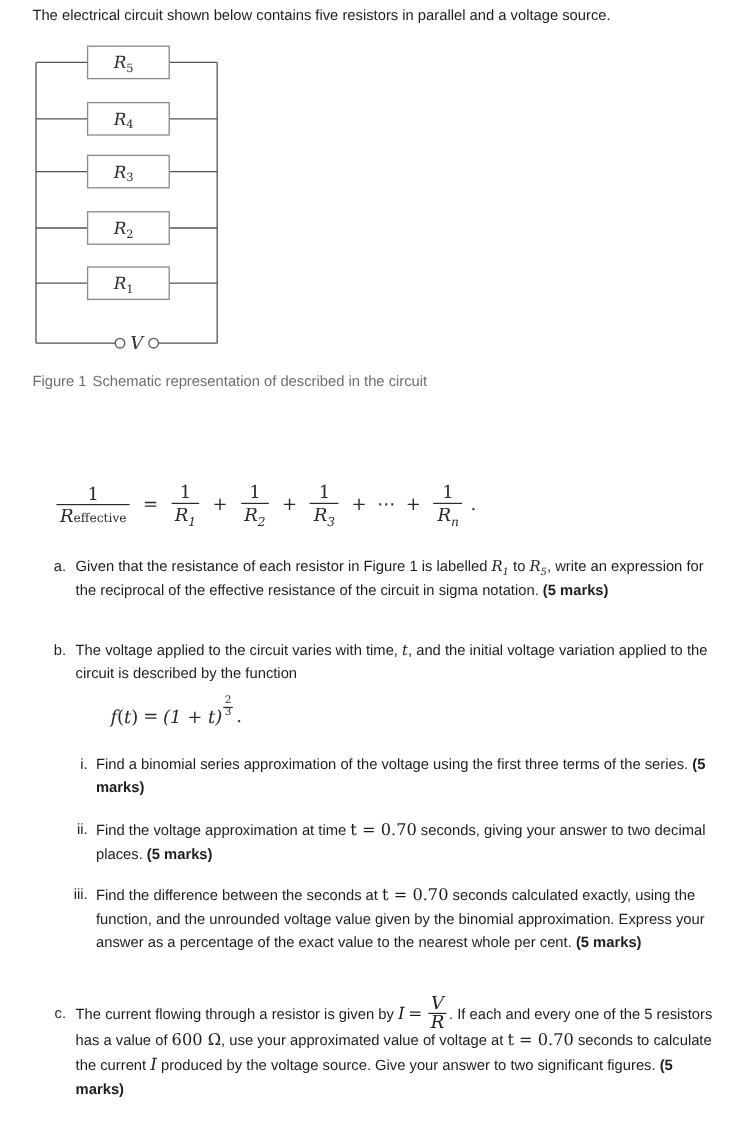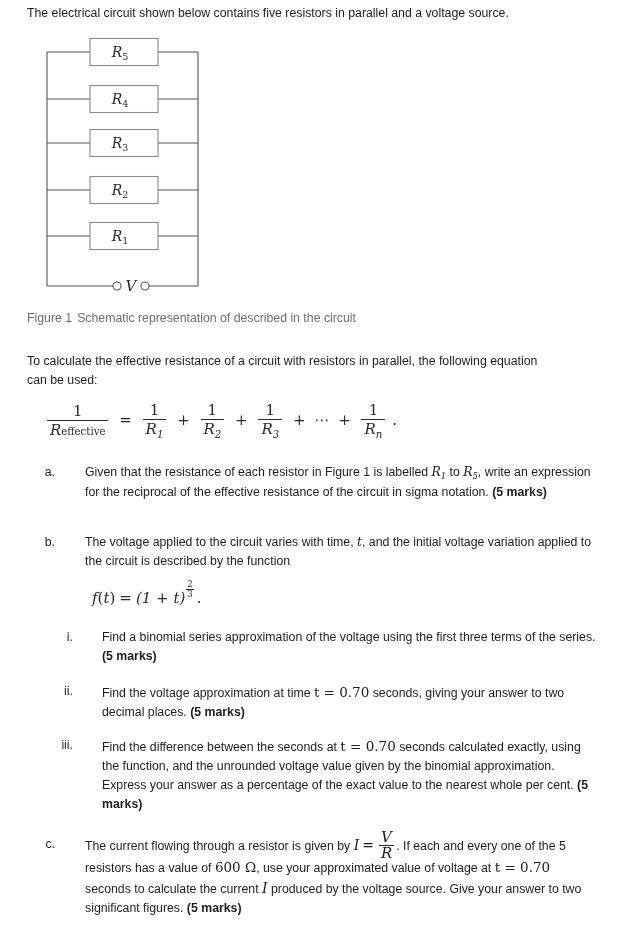--- a/index.html
+++ b/index.html
@@ -16,21 +16,21 @@
   }
   .page { position: relative; width: 627px; height: 938px; padding: 15px; }
 
   
   .intro {
     position: absolute;
     left: 27px; top: 4px; width: 575px;
   }
 
   
-  .figure-wrap { position: absolute; left: 17px; top: 28px; width: 230px; height: 275px; text-align: right; }
+  .figure-wrap { position: absolute; left: 0px; top: 28px; width: 230px; height: 275px; text-align: right; }
   .circuit { position: absolute; left: 0; top: 0; }
 
   .fig-caption {
     position: absolute;
     left: 27px; top: 309px; width: 560px;
     color: #6d6d6d;
     font-size: 12.3px;
   }
   .fig-caption .fig-label { margin-right: 5px; }
 
@@ -85,21 +85,21 @@
   .frac-sm .den { display: block; border-top: 1px solid #2a2a2a; padding: 0 1px; }
 
   
   .qlist { position: absolute; left: 0; width: 627px; }
   .qrow { display: flex; }
   .marker {
     flex: 0 0 auto;
     text-align: right;
     font-family: "Liberation Sans", sans-serif;
   }
-  .qtext { flex: 1 1 auto; margin-left: 22px; }
+  .qtext { flex: 1 1 auto; }
 
   .level1 { margin-bottom: 0px; }
   .level1 > .qrow > .marker { width: 22px; margin-right: 8px; }
 
   .level2 > .qrow > .marker { width: 22px; margin-right: 7px; }
 
   b, .marks { font-weight: bold; }
 
   .inline-frac {
     display: inline-block;
@@ -179,21 +179,20 @@
       <circle cx="100" cy="258" r="4" fill="#ffffff" stroke="#555555" stroke-width="1.1"></circle>
       <circle cx="128" cy="258" r="4" fill="#ffffff" stroke="#555555" stroke-width="1.1"></circle>
       <text x="114" y="263" font-family="DejaVu Serif, serif" font-size="15" font-style="italic" fill="#2a2a2a" text-anchor="middle">V</text>
     </svg>
   </div>
 
   <div class="fig-caption">
     <span class="fig-label">Figure 1</span><span>Schematic representation of described in the circuit</span>
   </div>
 
-  <div class="para-intro">To calculate the effective resistance of a circuit with resistors in parallel, the following equation can be used:</div>
 
   <div class="eq-reciprocal">
     <span class="frac">
       <span class="num mnum">1</span>
       <span class="den math"><span>R</span><span class="sub-up">effective</span></span>
     </span>
     <span class="op mnum">=</span>
     <span class="frac">
       <span class="num mnum">1</span>
       <span class="den math"><span>R</span><sub>1</sub></span>

